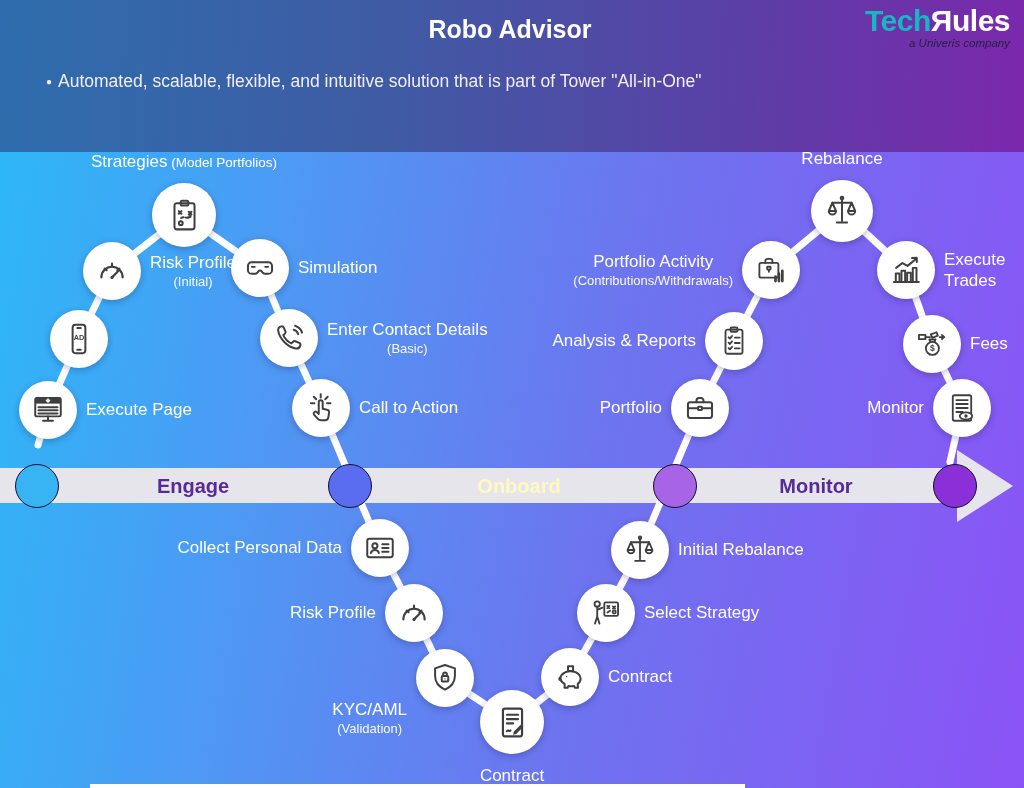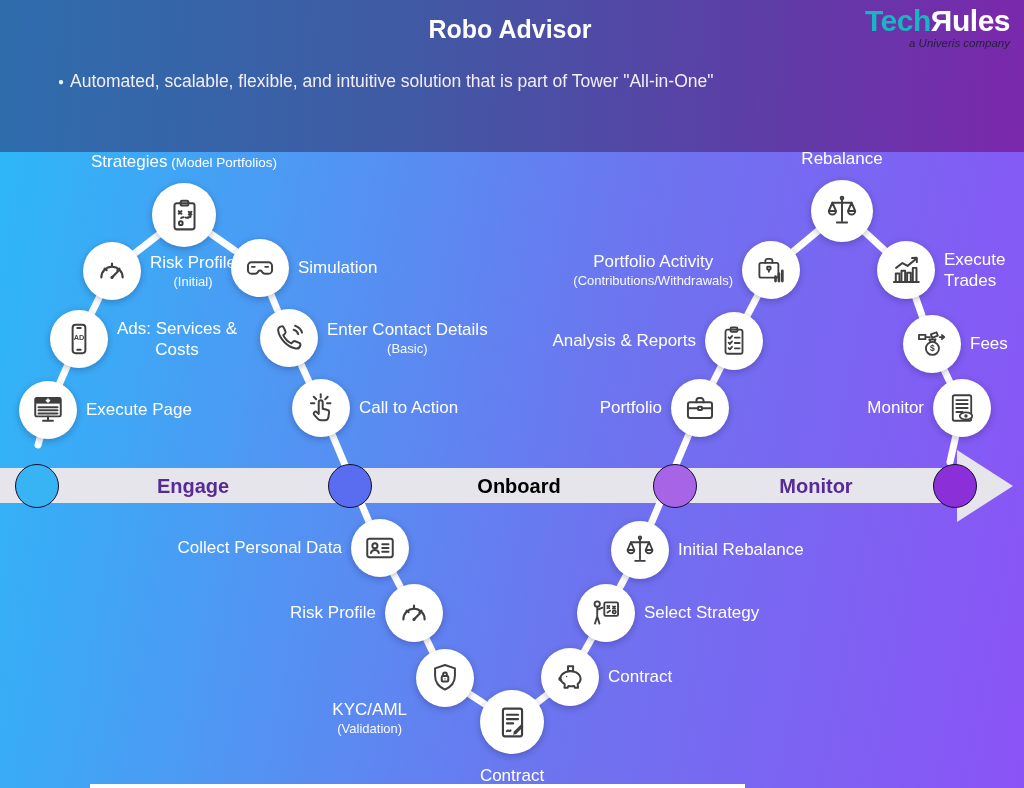--- a/index.html
+++ b/index.html
@@ -8,21 +8,21 @@
   
   .hdr-band{position:absolute;left:0;top:0;width:1024px;height:152px;
     background:linear-gradient(92deg,#2e6dad 0%,#3f5ba4 38%,#5b3fa6 72%,#7b28ac 100%);}
   .main-band{position:absolute;left:0;top:152px;width:1024px;height:636px;
     background:linear-gradient(100deg,#2eb7f8 0%,#4f97f3 28%,#6d74ef 58%,#8b53f6 100%);}
   
   .title{position:absolute;left:510px;top:29px;transform:translate(-50%,-50%);
     color:#fff;font-size:25px;font-weight:bold;white-space:nowrap;}
   .bullets{position:absolute;left:42px;top:66px;margin:0;padding:0;list-style:none;
     color:#f2eef9;font-size:17.5px;}
-  .bullets li{margin:3px 16px;line-height:1.45;}
+  .bullets li{margin:3px 4px;line-height:1.45;}
   .bullets li::before{content:"●";font-size:10px;vertical-align:2px;margin-right:6px;}
   .logo{position:absolute;right:14px;top:6px;text-align:right;line-height:1;}
   .logo .wordmark{font-size:30px;font-weight:bold;letter-spacing:-.5px;}
   .logo .p2{color:#fff;}
   .logo .mirror{display:inline-block;transform:scaleX(-1);}
   .logo .tagline{font-size:11.5px;font-style:italic;color:#241f3e;margin-top:2px;}
   
   .tl-bar{position:absolute;left:0;top:468px;width:957px;height:35px;z-index:1;}
   .tl-arrow{position:absolute;left:957px;top:450px;width:0;height:0;z-index:1;
     border-top:36px solid transparent;border-bottom:36px solid transparent;}
@@ -182,21 +182,21 @@
 </ul>
 <div class="logo">
   <div class="wordmark"><span class="p1" style="color: rgb(26, 181, 195);">Tech</span><span class="p2"><span class="mirror">R</span><span>ules</span></span></div>
   <div class="tagline">a Univeris company</div>
 </div>
 
 <div class="tl-bar" id="tl-bar" style="background: rgb(231, 229, 236);"></div>
 <div class="tl-arrow" id="tl-arrow" style="border-left: 56px solid rgb(231, 229, 236);"></div>
 <div id="phase-layer">
     <div class="phase" style="left: 193px; color: rgb(86, 43, 150);">Engage</div>
-    <div class="phase" style="left: 519px; color: #000000;">Onboard</div>
+    <div class="phase" style="left: 519px; color: #fef9c3;">Onboard</div>
     <div class="phase" style="left: 816px; color: rgb(86, 43, 150);">Monitor</div>
   </div>
 <div id="marker-layer">
     <div class="marker" style="left: 37px; top: 486px; background: rgb(56, 180, 245);"></div>
     <div class="marker" style="left: 350px; top: 486px; background: rgb(90, 109, 240);"></div>
     <div class="marker" style="left: 675px; top: 486px; background: rgb(167, 100, 230);"></div>
     <div class="marker" style="left: 955px; top: 486px; background: rgb(139, 47, 216);"></div>
   </div>
 
 <svg class="wave" width="1024" height="788">
@@ -208,22 +208,20 @@
       <svg width="34" height="34">
         <use href="#i-monitor" width="34" height="34"></use>
       </svg>
     </div>
     <div class="lbl" style="left: 86px; top: 410px; transform: translate(0px, -50%); text-align: left;"><span>Execute Page</span></div>
     <div class="circle" style="left: 79px; top: 339px; width: 58px; height: 58px;">
       <svg width="34" height="34">
         <use href="#i-ad-phone" width="34" height="34"></use>
       </svg>
     </div>
-    <div class="lbl" style="left: 117px; top: 339px; transform: translate(0px, -50%); text-align: center;"><span>Ads: Services &amp;
-Costs</span></div>
     <div class="circle" style="left: 112px; top: 271px; width: 58px; height: 58px;">
       <svg width="34" height="34">
         <use href="#i-gauge" width="34" height="34"></use>
       </svg>
     </div>
     <div class="lbl" style="left: 150px; top: 271px; transform: translate(0px, -50%); text-align: center;"><span>Risk Profile</span><span class="sub">(Initial)</span></div>
     <div class="circle" style="left: 184px; top: 215px; width: 64px; height: 64px;">
       <svg width="37" height="37">
         <use href="#i-strategy" width="37" height="37"></use>
       </svg>

